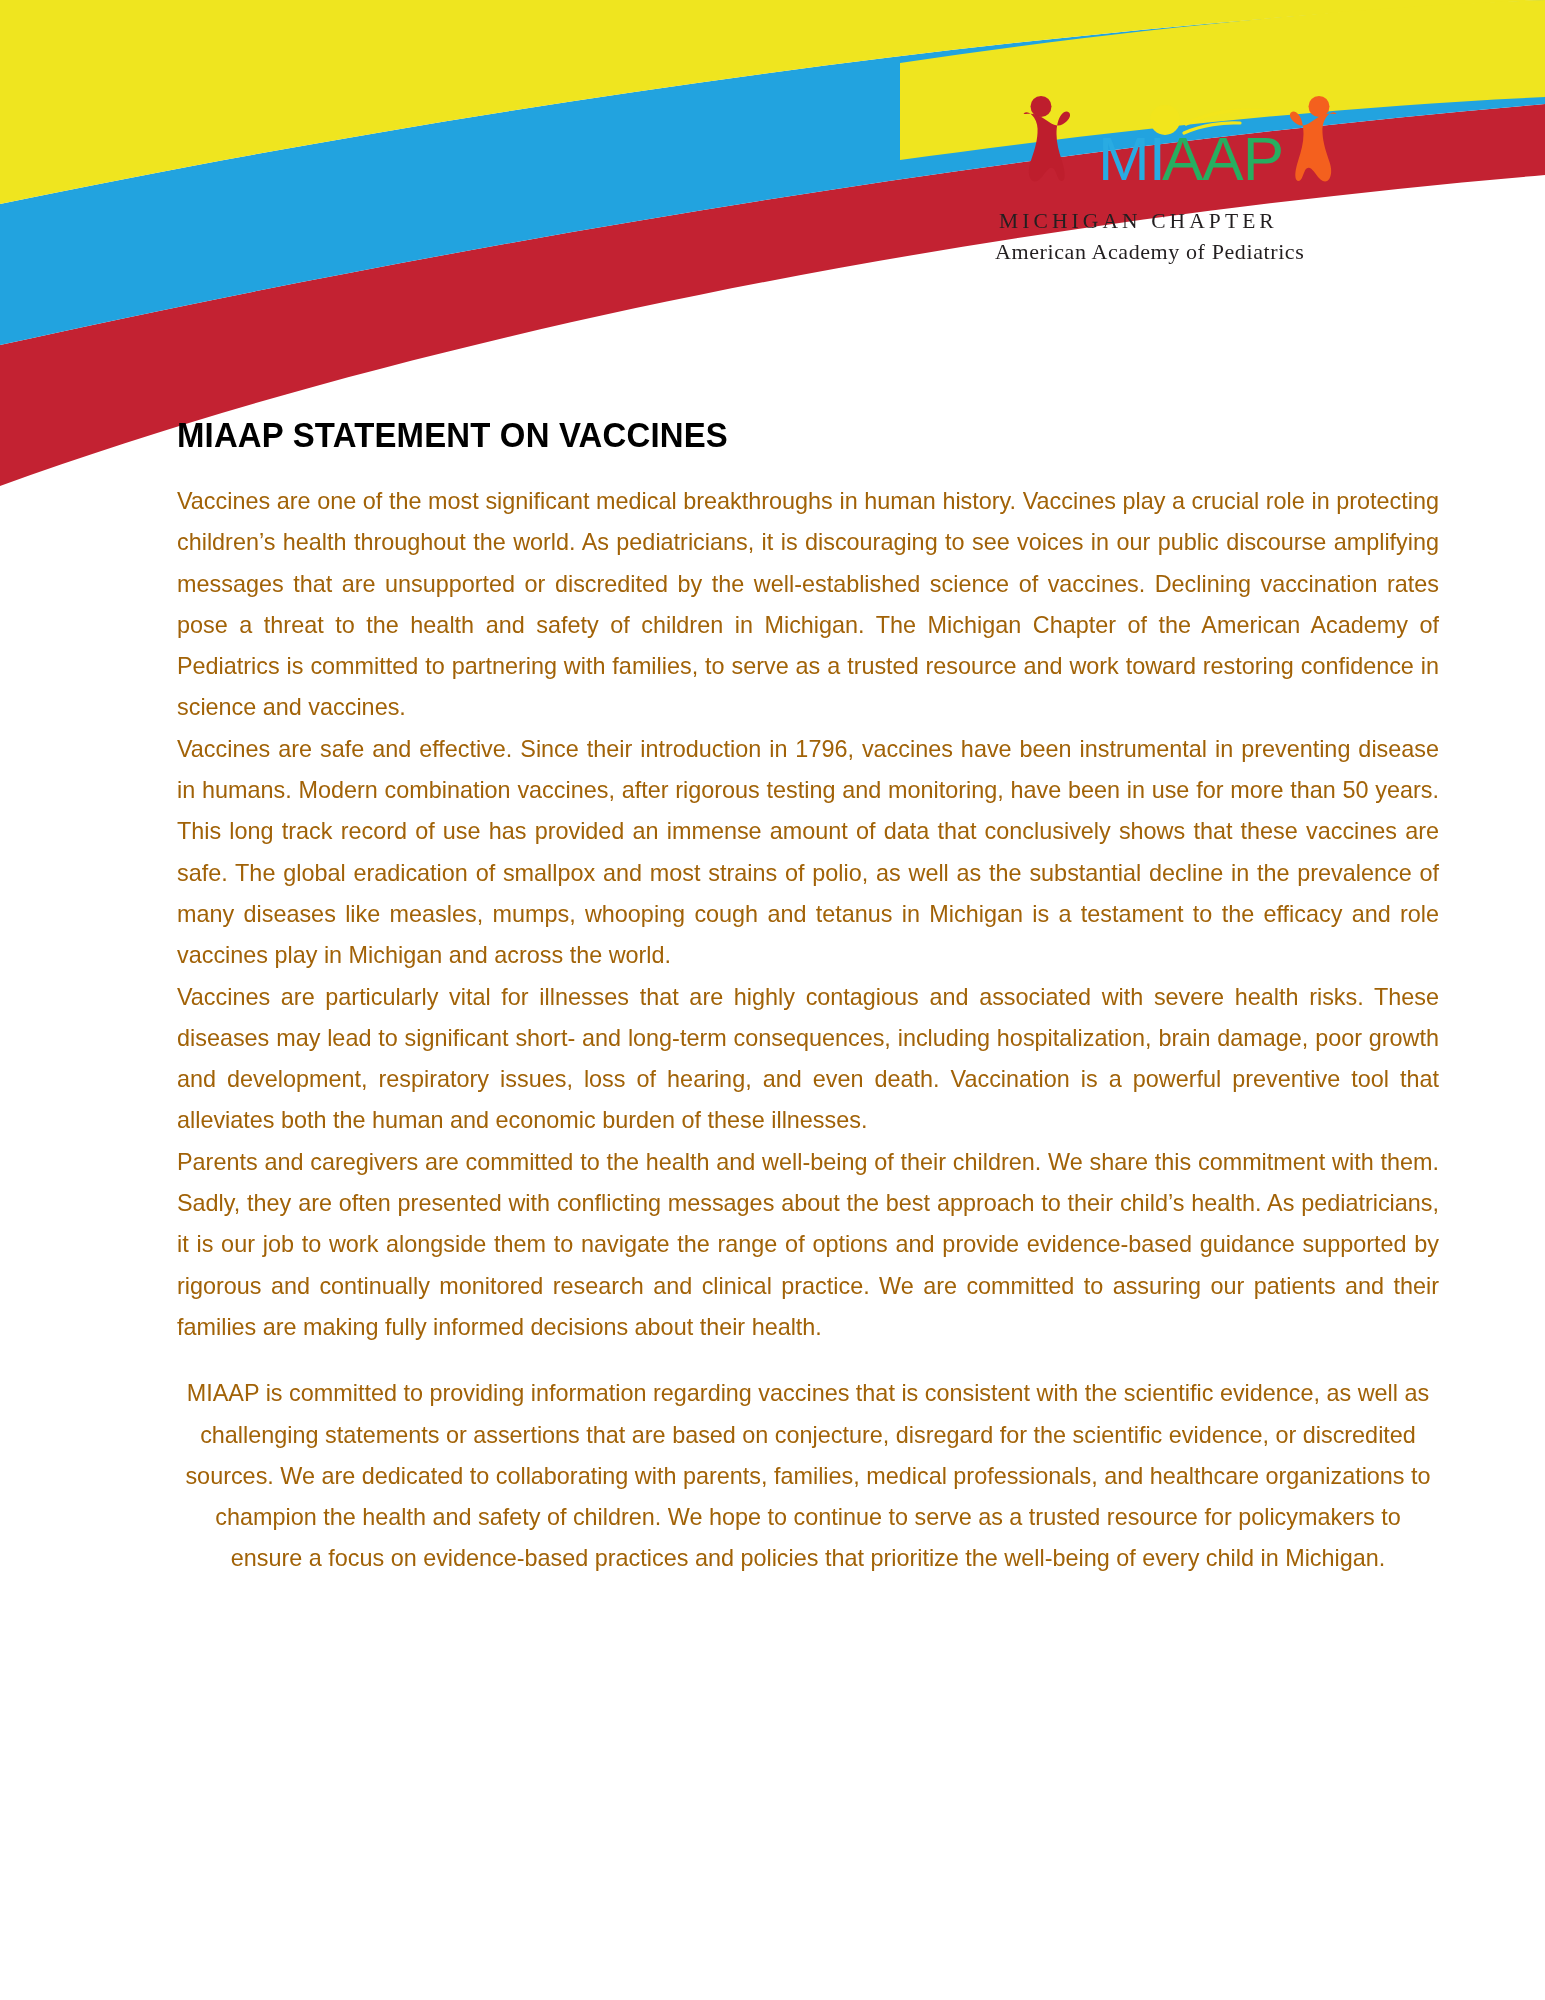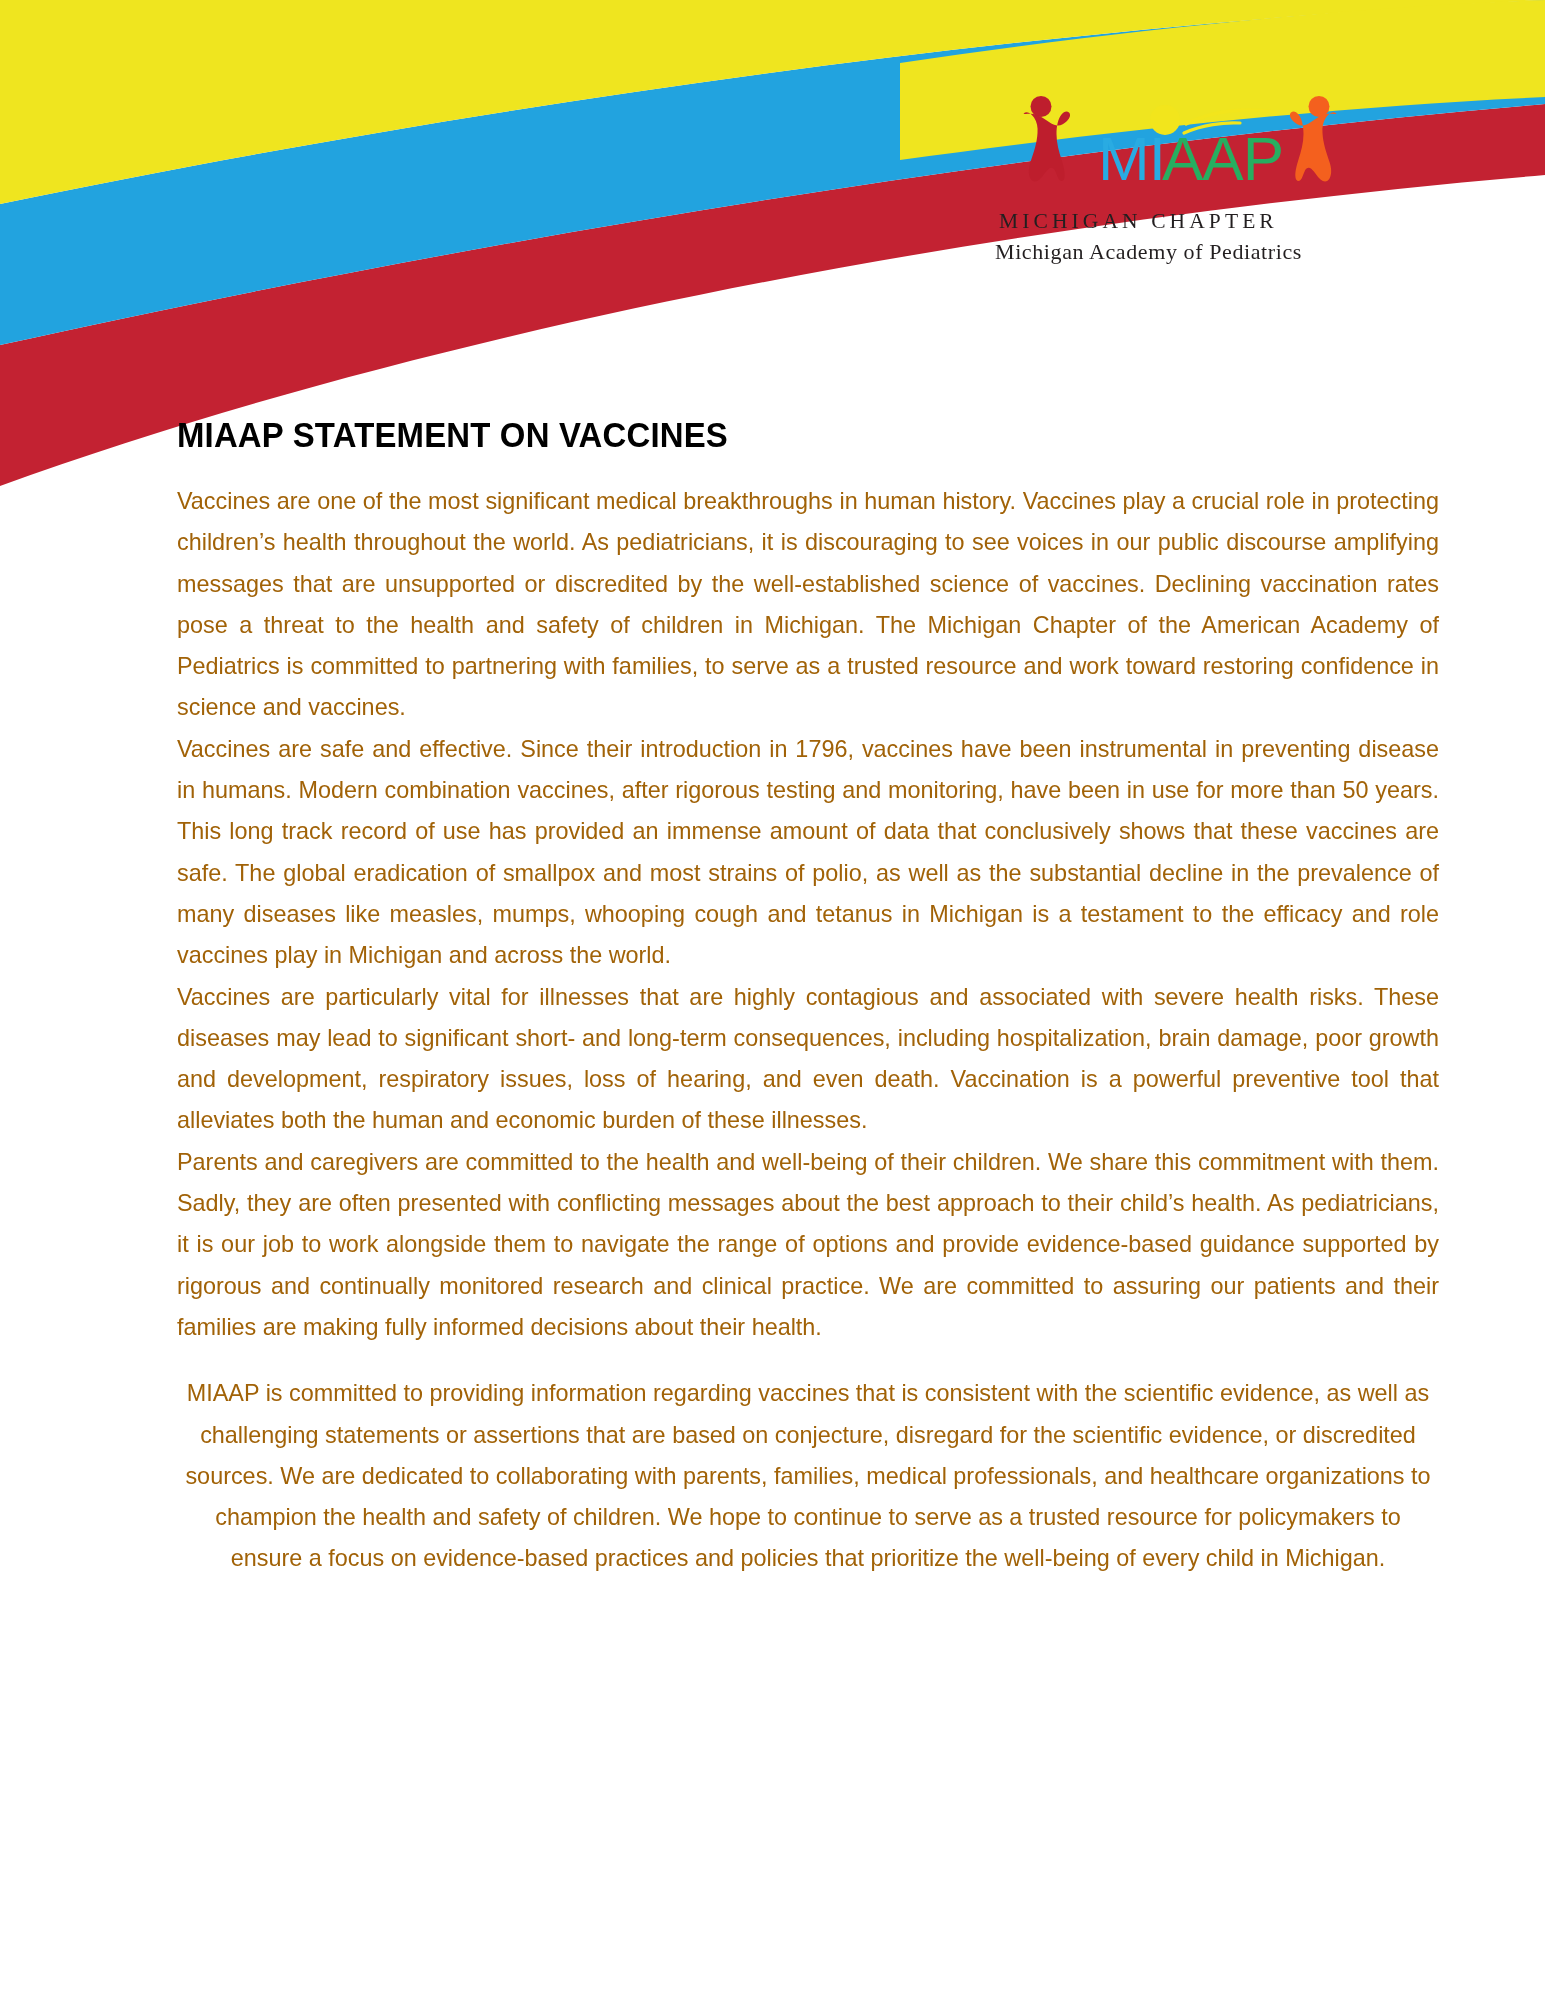--- a/index.html
+++ b/index.html
@@ -149,21 +149,21 @@
                  C41,79.8 43.5,80.5 45,83.5 C46.8,87 47.5,91 49.5,93
                  C51.5,95 54,94 54.5,90.5 C55.2,85.5 53.5,79 51.5,72.5
                  C49,64.5 46.5,56 46.5,47 C46.5,39 48,32 51.5,27.5
                  C54,24.2 57,23.5 59,25.5 C61,27.5 60,31 57,34
                  C54,37 50.5,39 47,38.5 C43,38 39.5,35.5 36,33
                  C31.5,29.8 26.5,27 21,26.8 C17.5,26.7 15,27.5 13.5,26.5 Z" fill="#F4601E"></path>
       </g>
     </svg>
 
     <div class="logo-chapter">MICHIGAN CHAPTER</div>
-    <div class="logo-academy">Michigan Academy of Pediatrics</div>
+    <div class="logo-academy">American Academy of Pediatrics</div>
   </div>
 
   <div class="doc">
     <h1 class="doc-title">MIAAP STATEMENT ON VACCINES</h1>
 
     <div class="paras">
       <p>Vaccines are one of the most significant medical breakthroughs in human history. Vaccines play a crucial role in protecting children’s health throughout the world. As pediatricians, it is discouraging to see voices in our public discourse amplifying messages that are unsupported or discredited by the well-established science of vaccines. Declining vaccination rates pose a threat to the health and safety of children in Michigan. The Michigan Chapter of the American Academy of Pediatrics is committed to partnering with families, to serve as a trusted resource and work toward restoring confidence in science and vaccines.</p>
       <p>Vaccines are safe and effective. Since their introduction in 1796, vaccines have been instrumental in preventing disease in humans. Modern combination vaccines, after rigorous testing and monitoring, have been in use for more than 50 years. This long track record of use has provided an immense amount of data that conclusively shows that these vaccines are safe. The global eradication of smallpox and most strains of polio, as well as the substantial decline in the prevalence of many diseases like measles, mumps, whooping cough and tetanus in Michigan is a testament to the efficacy and role vaccines play in Michigan and across the world.</p>
       <p>Vaccines are particularly vital for illnesses that are highly contagious and associated with severe health risks. These diseases may lead to significant short- and long-term consequences, including hospitalization, brain damage, poor growth and development, respiratory issues, loss of hearing, and even death. Vaccination is a powerful preventive tool that alleviates both the human and economic burden of these illnesses.</p>
       <p>Parents and caregivers are committed to the health and well-being of their children. We share this commitment with them. Sadly, they are often presented with conflicting messages about the best approach to their child’s health. As pediatricians, it is our job to work alongside them to navigate the range of options and provide evidence-based guidance supported by rigorous and continually monitored research and clinical practice. We are committed to assuring our patients and their families are making fully informed decisions about their health.</p>

